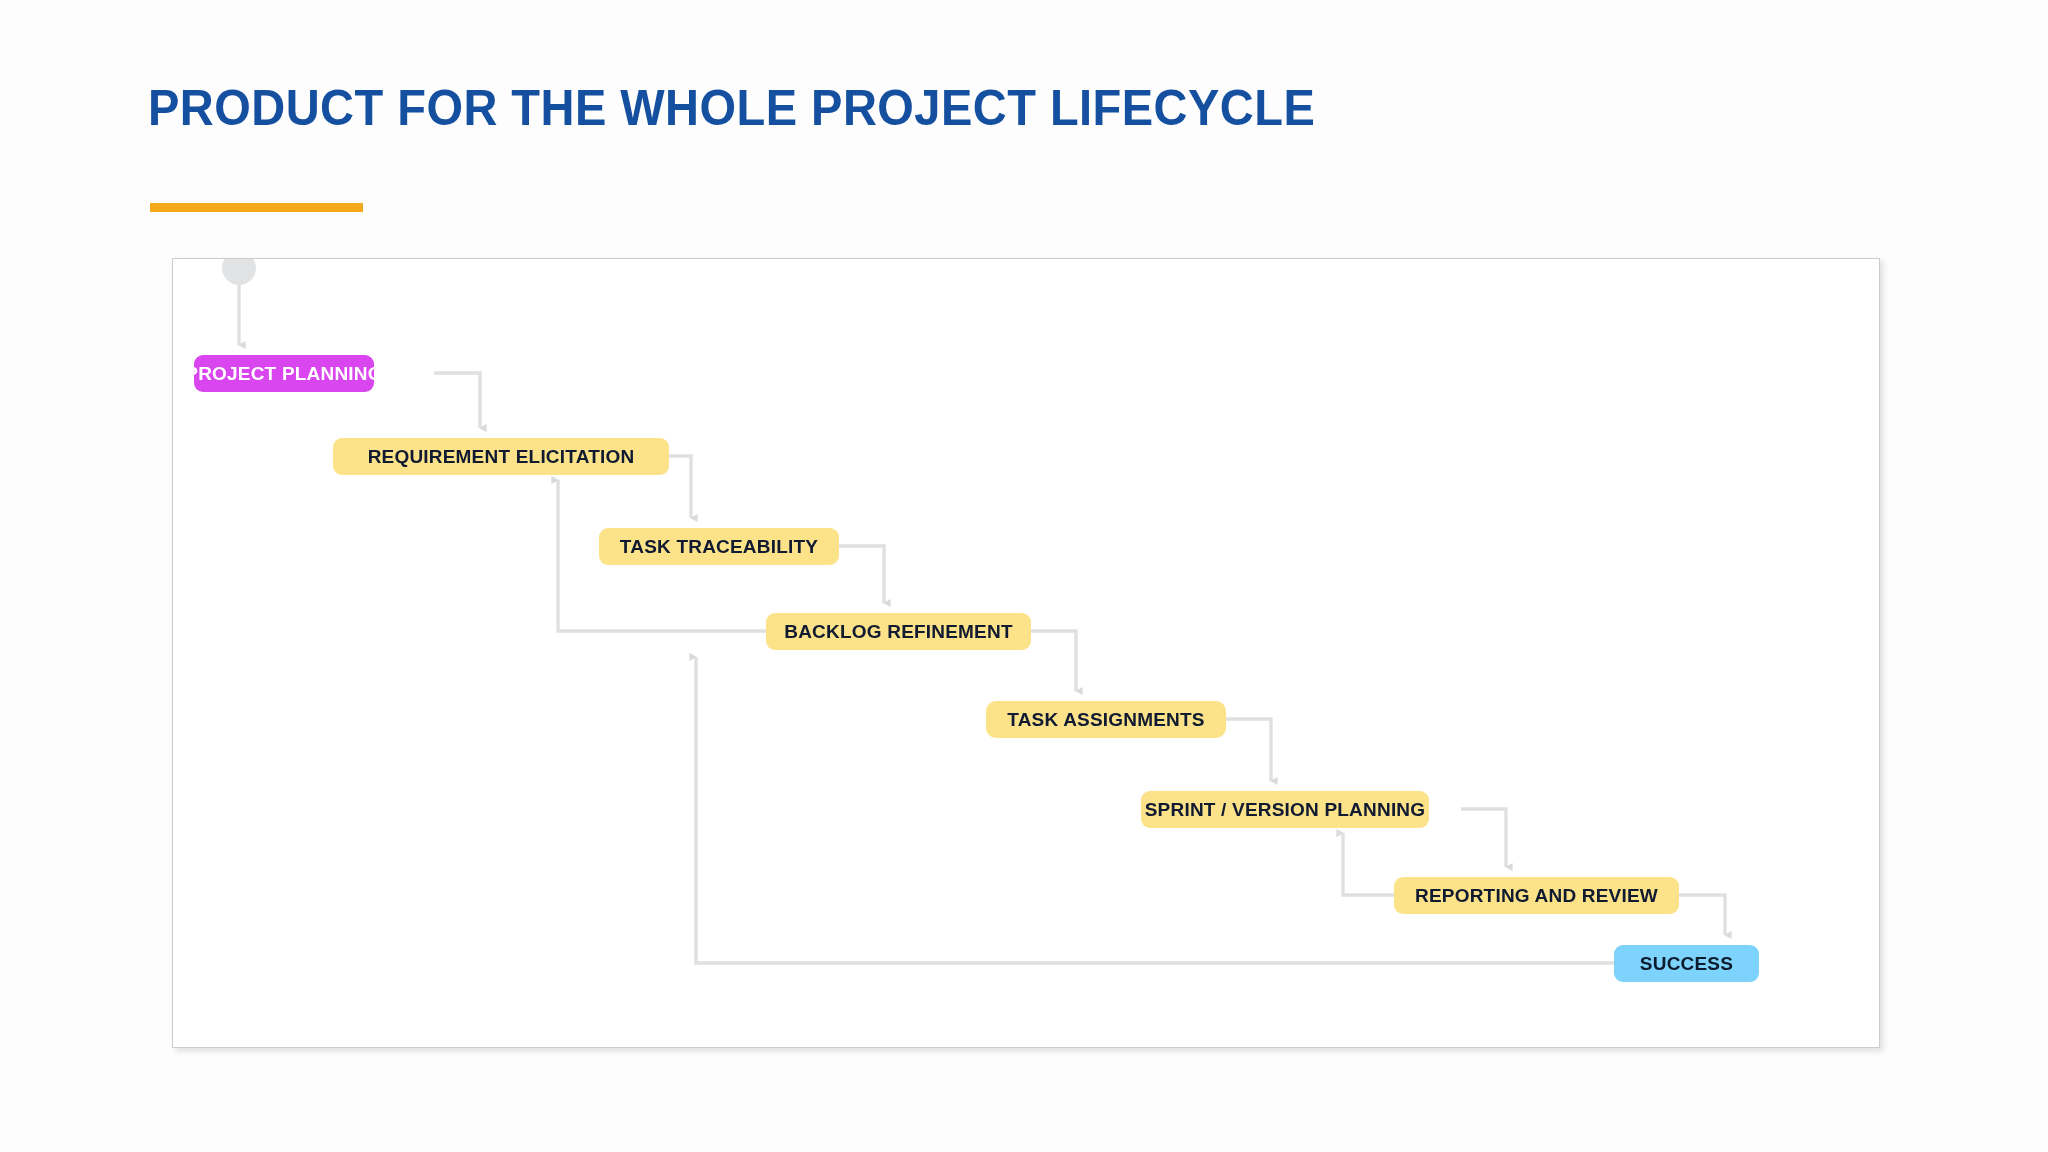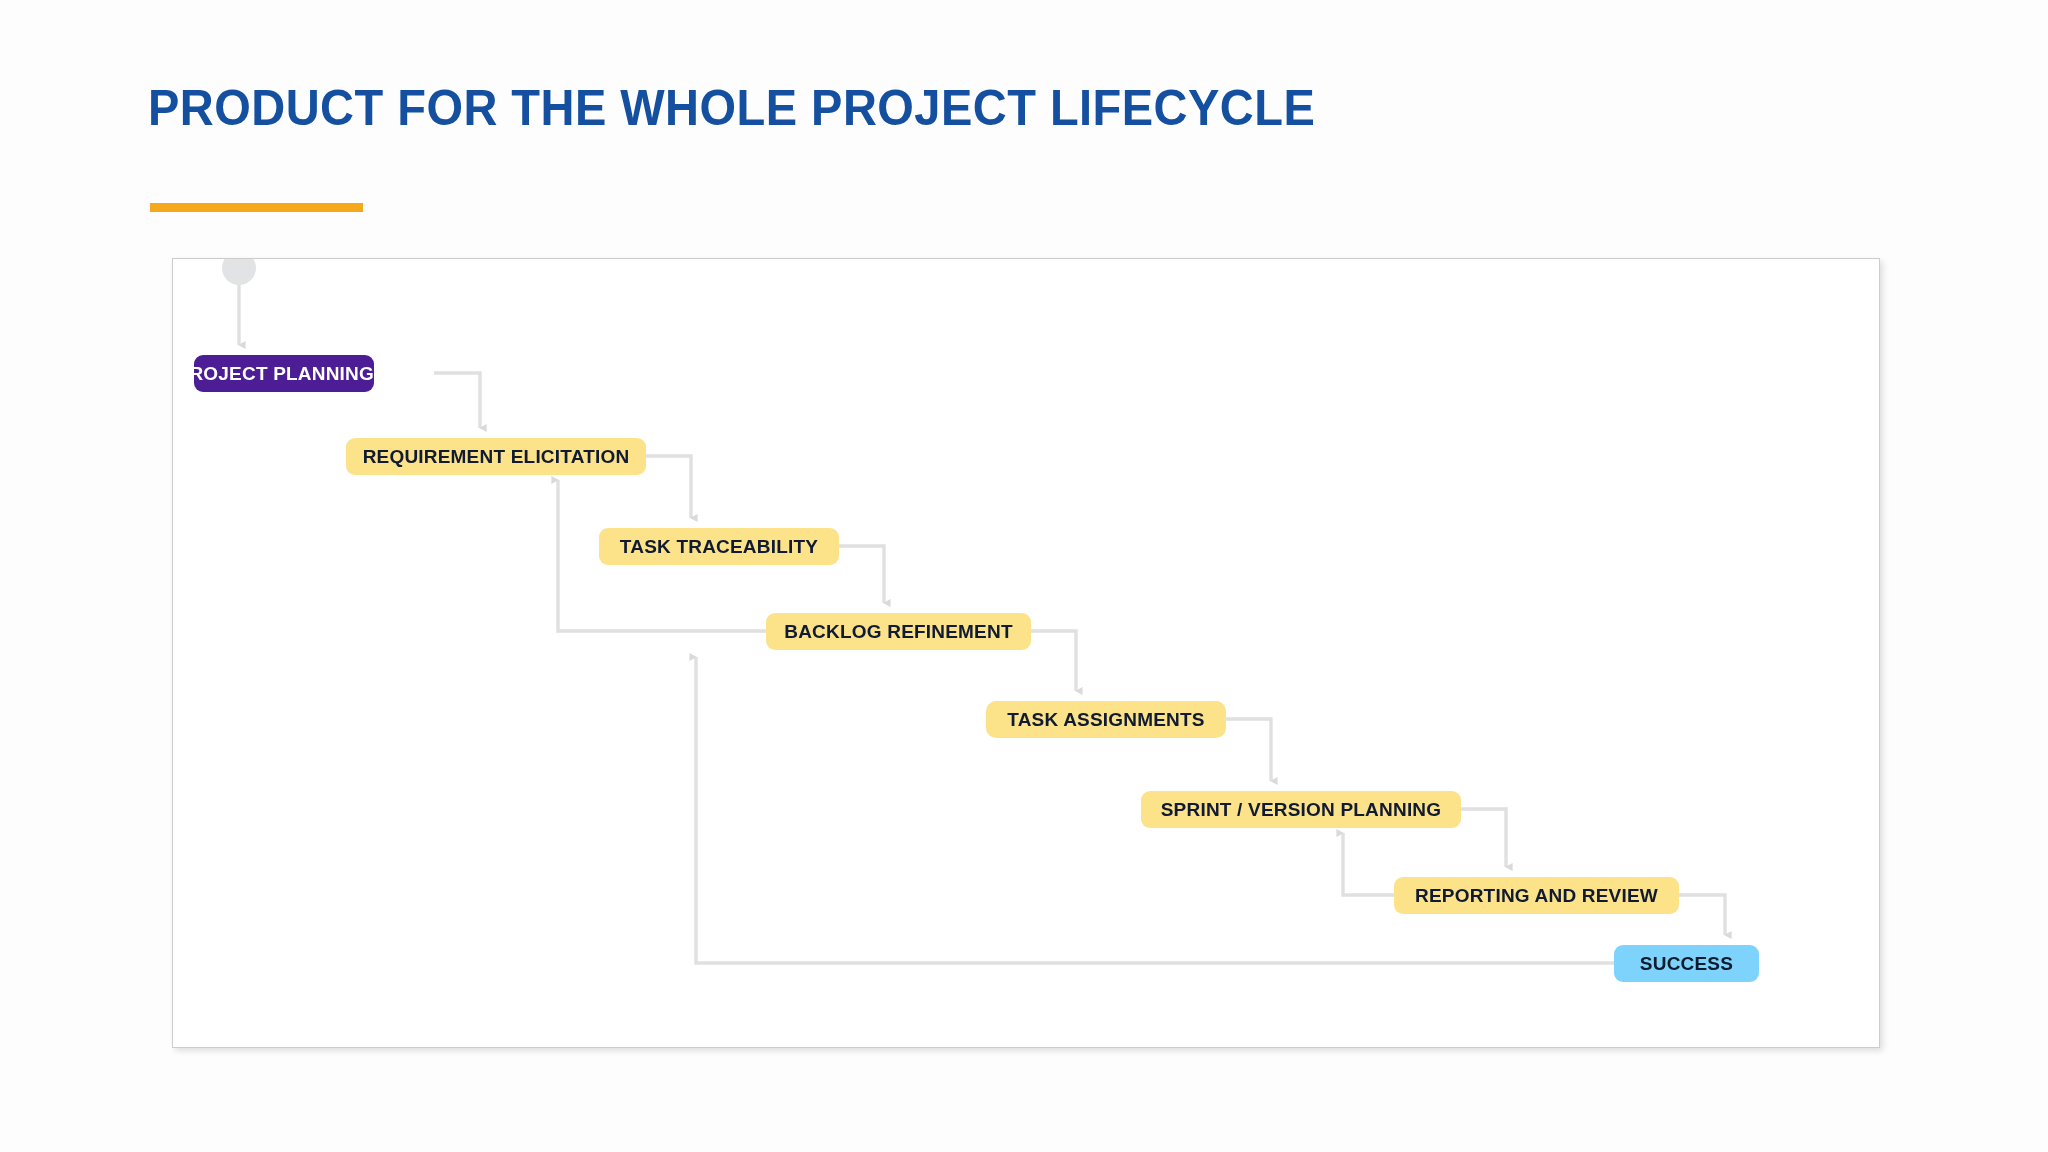--- a/index.html
+++ b/index.html
@@ -70,21 +70,21 @@
     border-radius: 9px;
     display: flex;
     align-items: center;
     justify-content: center;
     font-weight: 700;
     font-size: 19px;
     letter-spacing: 0.2px;
     white-space: nowrap;
     height: 37px;
   }
-  .node.start  { background: #4c1d95; color: #ffffff; justify-content: flex-end; }
+  .node.start  { background: #d946ef; color: #ffffff; }
   .node.step   { background: #fce289; color: #101a31; }
   .node.finish { background: #7dd3fc; color: #0d1b2e; }
 
   .start-dot {
     position: absolute;
     width: 34px;
     height: 34px;
     border-radius: 50%;
     background: #e2e3e5;
   }
@@ -131,37 +131,37 @@
         <path d="M1513,704 L523,704 L523,398" marker-end="url(#arrow)"></path>
       </g>
     </svg>
 
     <div class="start-dot" style="left:49px; top:-8px;"></div>
 
     <div class="node start" style="left:21px; top:96px; width:180px;">
       <span>PROJECT PLANNING</span>
     </div>
 
-    <div class="node step" style="left:173px; top:179px; width:300px;justify-content:center;">
+    <div class="node step" style="left:160px; top:179px; width:336px;justify-content:center;">
       <span>REQUIREMENT ELICITATION</span>
     </div>
 
     <div class="node step" style="left:426px; top:269px; width:240px;">
       <span>TASK TRACEABILITY</span>
     </div>
 
     <div class="node step" style="left:593px; top:354px; width:265px;">
       <span>BACKLOG REFINEMENT</span>
     </div>
 
     <div class="node step" style="left:813px; top:442px; width:240px;border-radius:10px;">
       <span>TASK ASSIGNMENTS</span>
     </div>
 
-    <div class="node step" style="left:968px; top:532px; width:320px;">
+    <div class="node step" style="left:968px; top:532px; width:288px;">
       <span>SPRINT / VERSION PLANNING</span>
     </div>
 
     <div class="node step" style="left:1221px; top:618px; width:285px;">
       <span>REPORTING AND REVIEW</span>
     </div>
 
     <div class="node finish" style="left:1441px; top:686px; width:145px;">
       <span>SUCCESS</span>
     </div>

